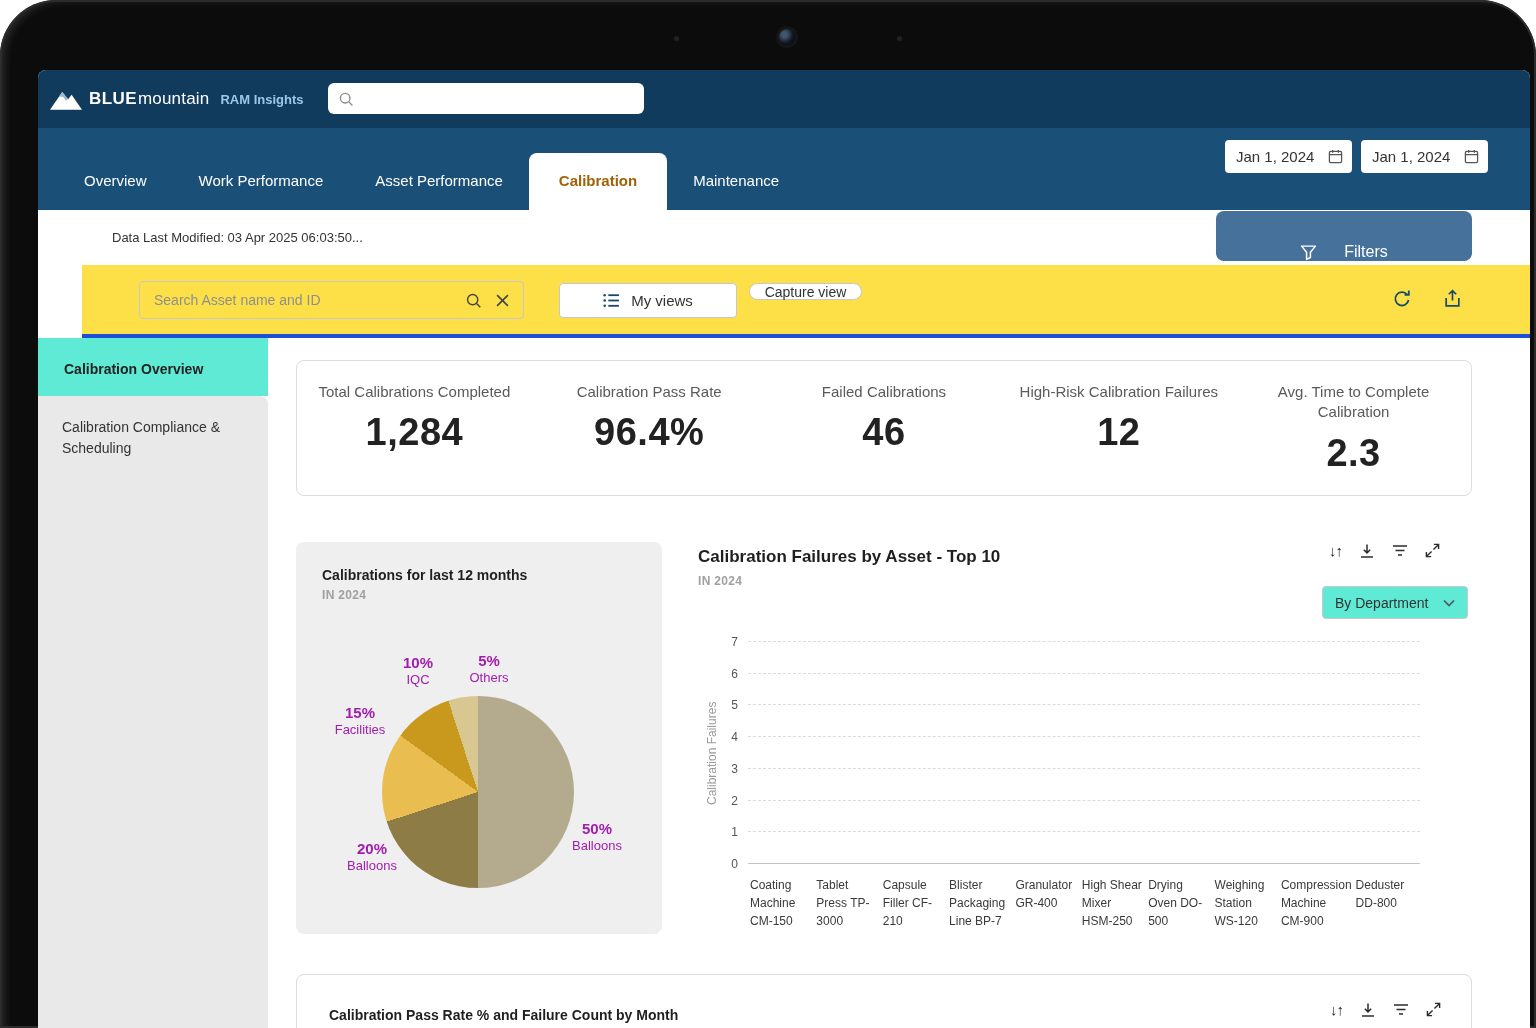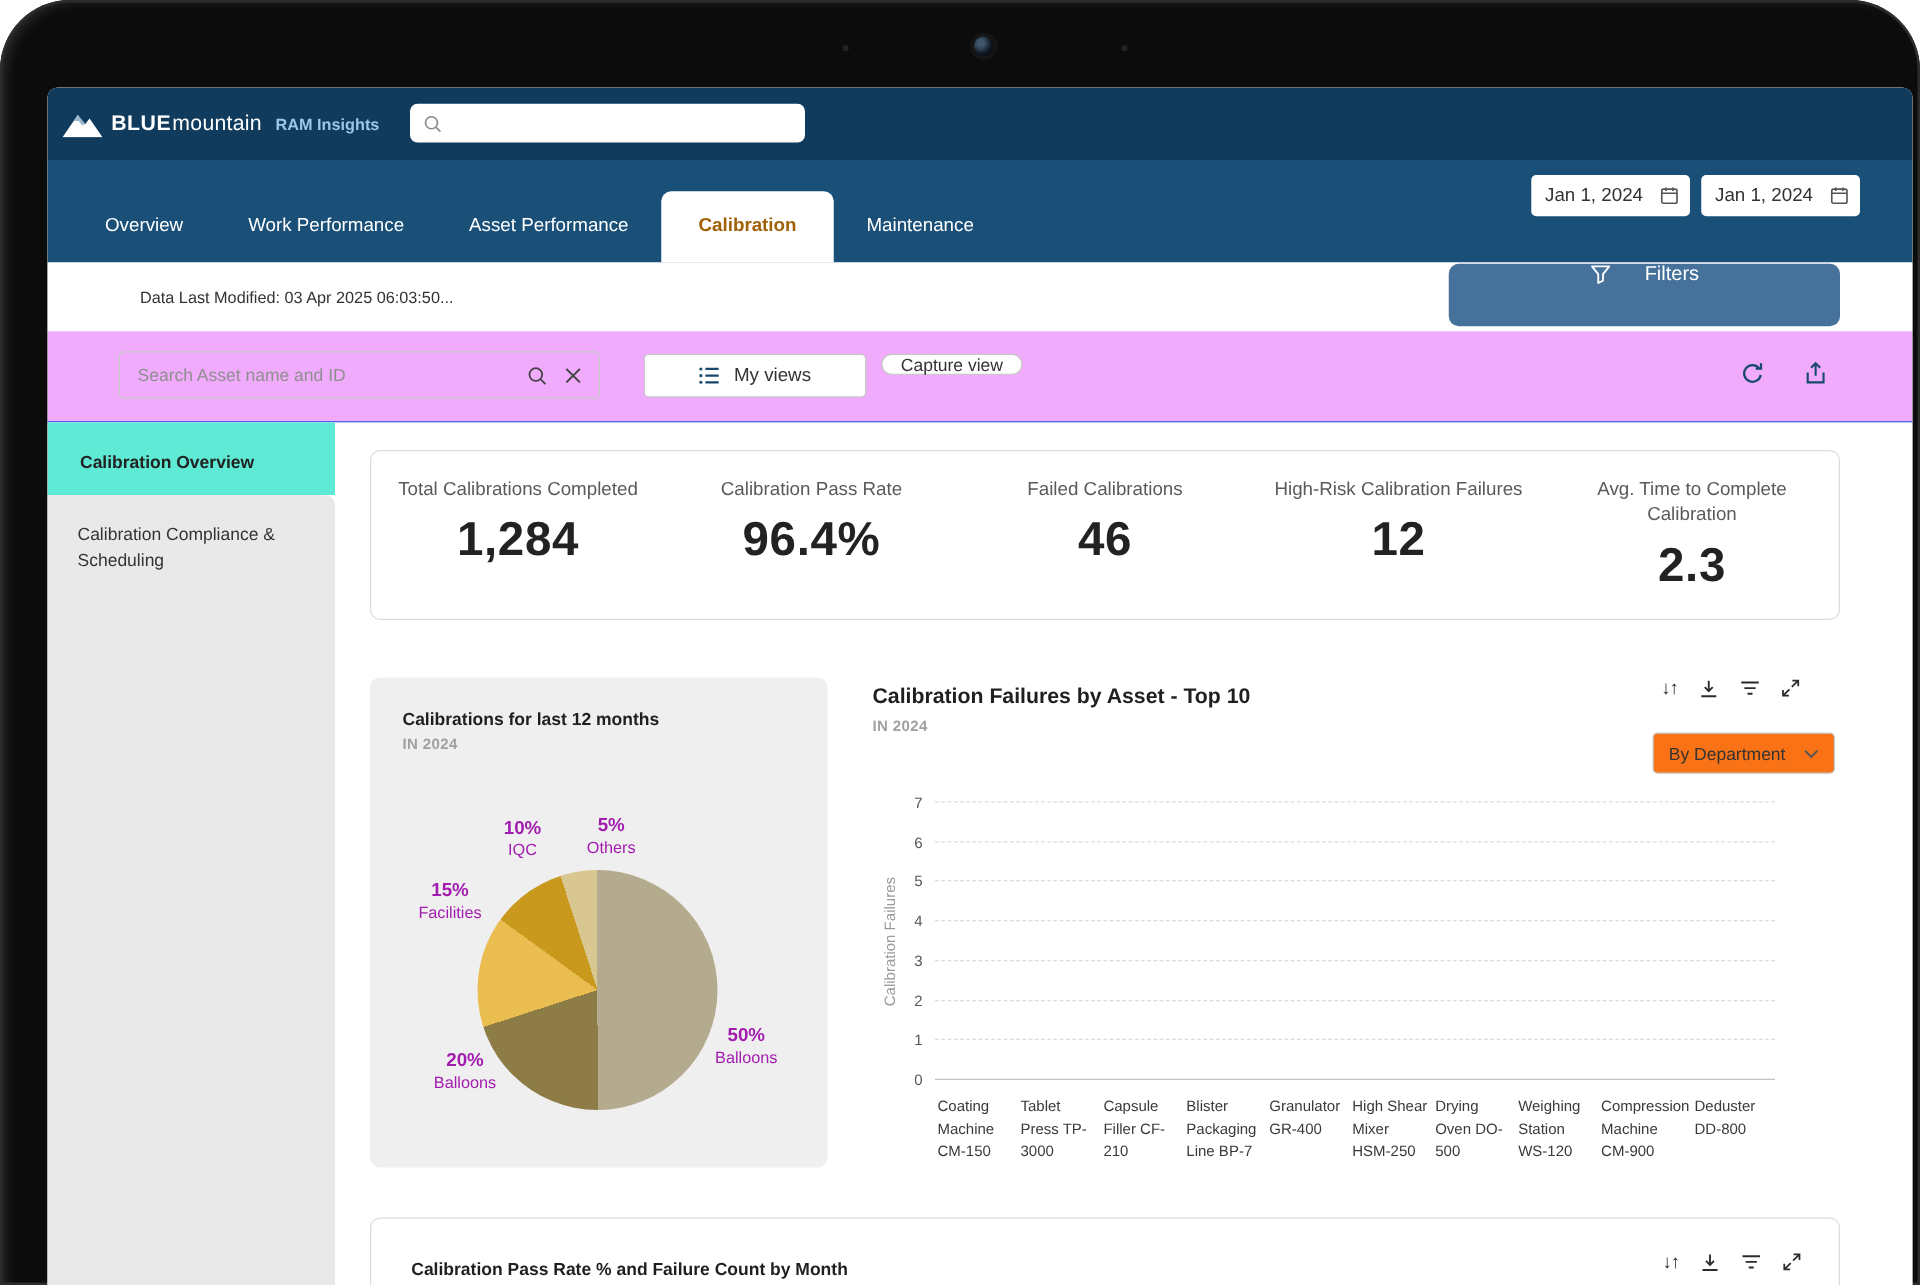--- a/index.html
+++ b/index.html
@@ -36,25 +36,25 @@
     padding:0 9px 0 11px; font-size:15px; color:#333; }
   .datebox .cal { margin-left:auto; color:#555; display:flex; }
   .slider { position:absolute; right:43px; top:112px; width:247px; height:14px; }
   .slider .track { position:absolute; top:6px; left:0; right:0; height:3px; background:rgba(255,255,255,.8); border-radius:2px; }
   .slider .handle { position:absolute; top:0; width:14px; height:14px; border-radius:50%; background:#1fb8cd; }
   .h1 { left:90px; } .h2 { left:233px; }
 
   
   .subbar { height:55px; position:relative; background:#fff; }
   .lastmod { position:absolute; left:74px; top:20px; font-size:13px; color:#333; }
-  .filters-btn { position:absolute; right:58px; top:1px; width:313px; height:50px; background:#45719b;
-    border-radius:8px; color:#fff; font-size:16px; display:flex; align-items:flex-start; justify-content:center; gap:27px; cursor:pointer; }
-
-  
-  .toolbar { height:73px; position:relative; border-bottom:1px solid #1d4ed8; background:#f0abfc; }
+  .filters-btn { position:absolute; right:58px; top:1px; width:256px; height:50px; background:#45719b;
+    border-radius:8px; color:#fff; font-size:16px; display:flex; align-items:flex-end; justify-content:center; gap:27px; cursor:pointer; }
+
+  
+  .toolbar { height:73px; position:relative; border-bottom:4px solid #1d4ed8; background:#fde047;margin-left:44px; }
   .asset-search { position:absolute; left:57px; top:16px; width:385px; height:38px;
     border:1px solid #c8c8c8; border-radius:4px; display:flex; align-items:center; padding:0 14px; }
   .asset-search input { border:none; outline:none; flex:1; font-size:14px; color:#333; background:transparent; }
   .asset-search input::placeholder { color:#8f8f8f; }
   .asset-search .ic { color:#444; display:flex; margin-left:14px; cursor:pointer; }
   .myviews-btn { position:absolute; left:477px; top:18px; width:178px; height:35px;
     border:1px solid #c8c8c8; border-radius:4px; background:#fff; display:flex; align-items:center; justify-content:center;
     gap:11px; font-size:15px; color:#333; cursor:pointer; }
   .myviews-btn .ic { color:#17496b; display:flex; }
   .capture-btn { position:absolute; left:667px; top:18px; width:113px; height:17px; border:1px solid #c8c8c8;
@@ -94,21 +94,21 @@
   .pl-others    { left:162px; top:110px; width:62px; }
 
   
   .bar-section { flex:1; margin-left:36px; position:relative; height:428px; }
   .card-icons { position:absolute; right:32px; top:0; display:flex; gap:17px; align-items:center; color:#2b2b2b; }
   .card-icons span { display:flex; cursor:pointer; }
   .sort-glyph { font-size:15px; color:#2b2b2b; letter-spacing:-1px; }
   .bar-title { font-size:17px; font-weight:700; color:#1f1f1f; margin-top:5px; }
   .bar-sub { font-size:12px; font-weight:600; color:#a0a0a0; letter-spacing:.3px; margin-top:7px; }
   .dept-dd { position:absolute; right:4px; top:44px; width:146px; height:33px; border:1px solid #c8c8c8;
-    border-radius:4px; background:#f97316; display:flex; align-items:center; padding:0 12px; font-size:14px; color:#333; cursor:pointer; }
+    border-radius:4px; background:#5eead4; display:flex; align-items:center; padding:0 12px; font-size:14px; color:#333; cursor:pointer; }
   .dept-dd .chev { margin-left:auto; color:#555; display:flex; }
 
   .plot { position:absolute; left:50px; top:100px; width:672px; height:222px; }
   .ylab { position:absolute; left:-44px; top:0; height:222px; writing-mode:vertical-rl; transform:rotate(180deg);
     display:flex; align-items:center; justify-content:center; font-size:12px; color:#9a9a9a; width:16px; }
   .grid { position:absolute; left:0; right:0; border-top:1px dashed #dcdcdc; z-index:0; }
   .grid.base { border-top:1px solid #c3c3c3; }
   .ytick { position:absolute; right:calc(100% + 10px); font-size:12px; color:#555; transform:translateY(50%); z-index:0; }
   .bars { position:absolute; inset:0; display:flex; align-items:flex-end; z-index:1; }
   .slot { flex:1; display:flex; justify-content:center; }

